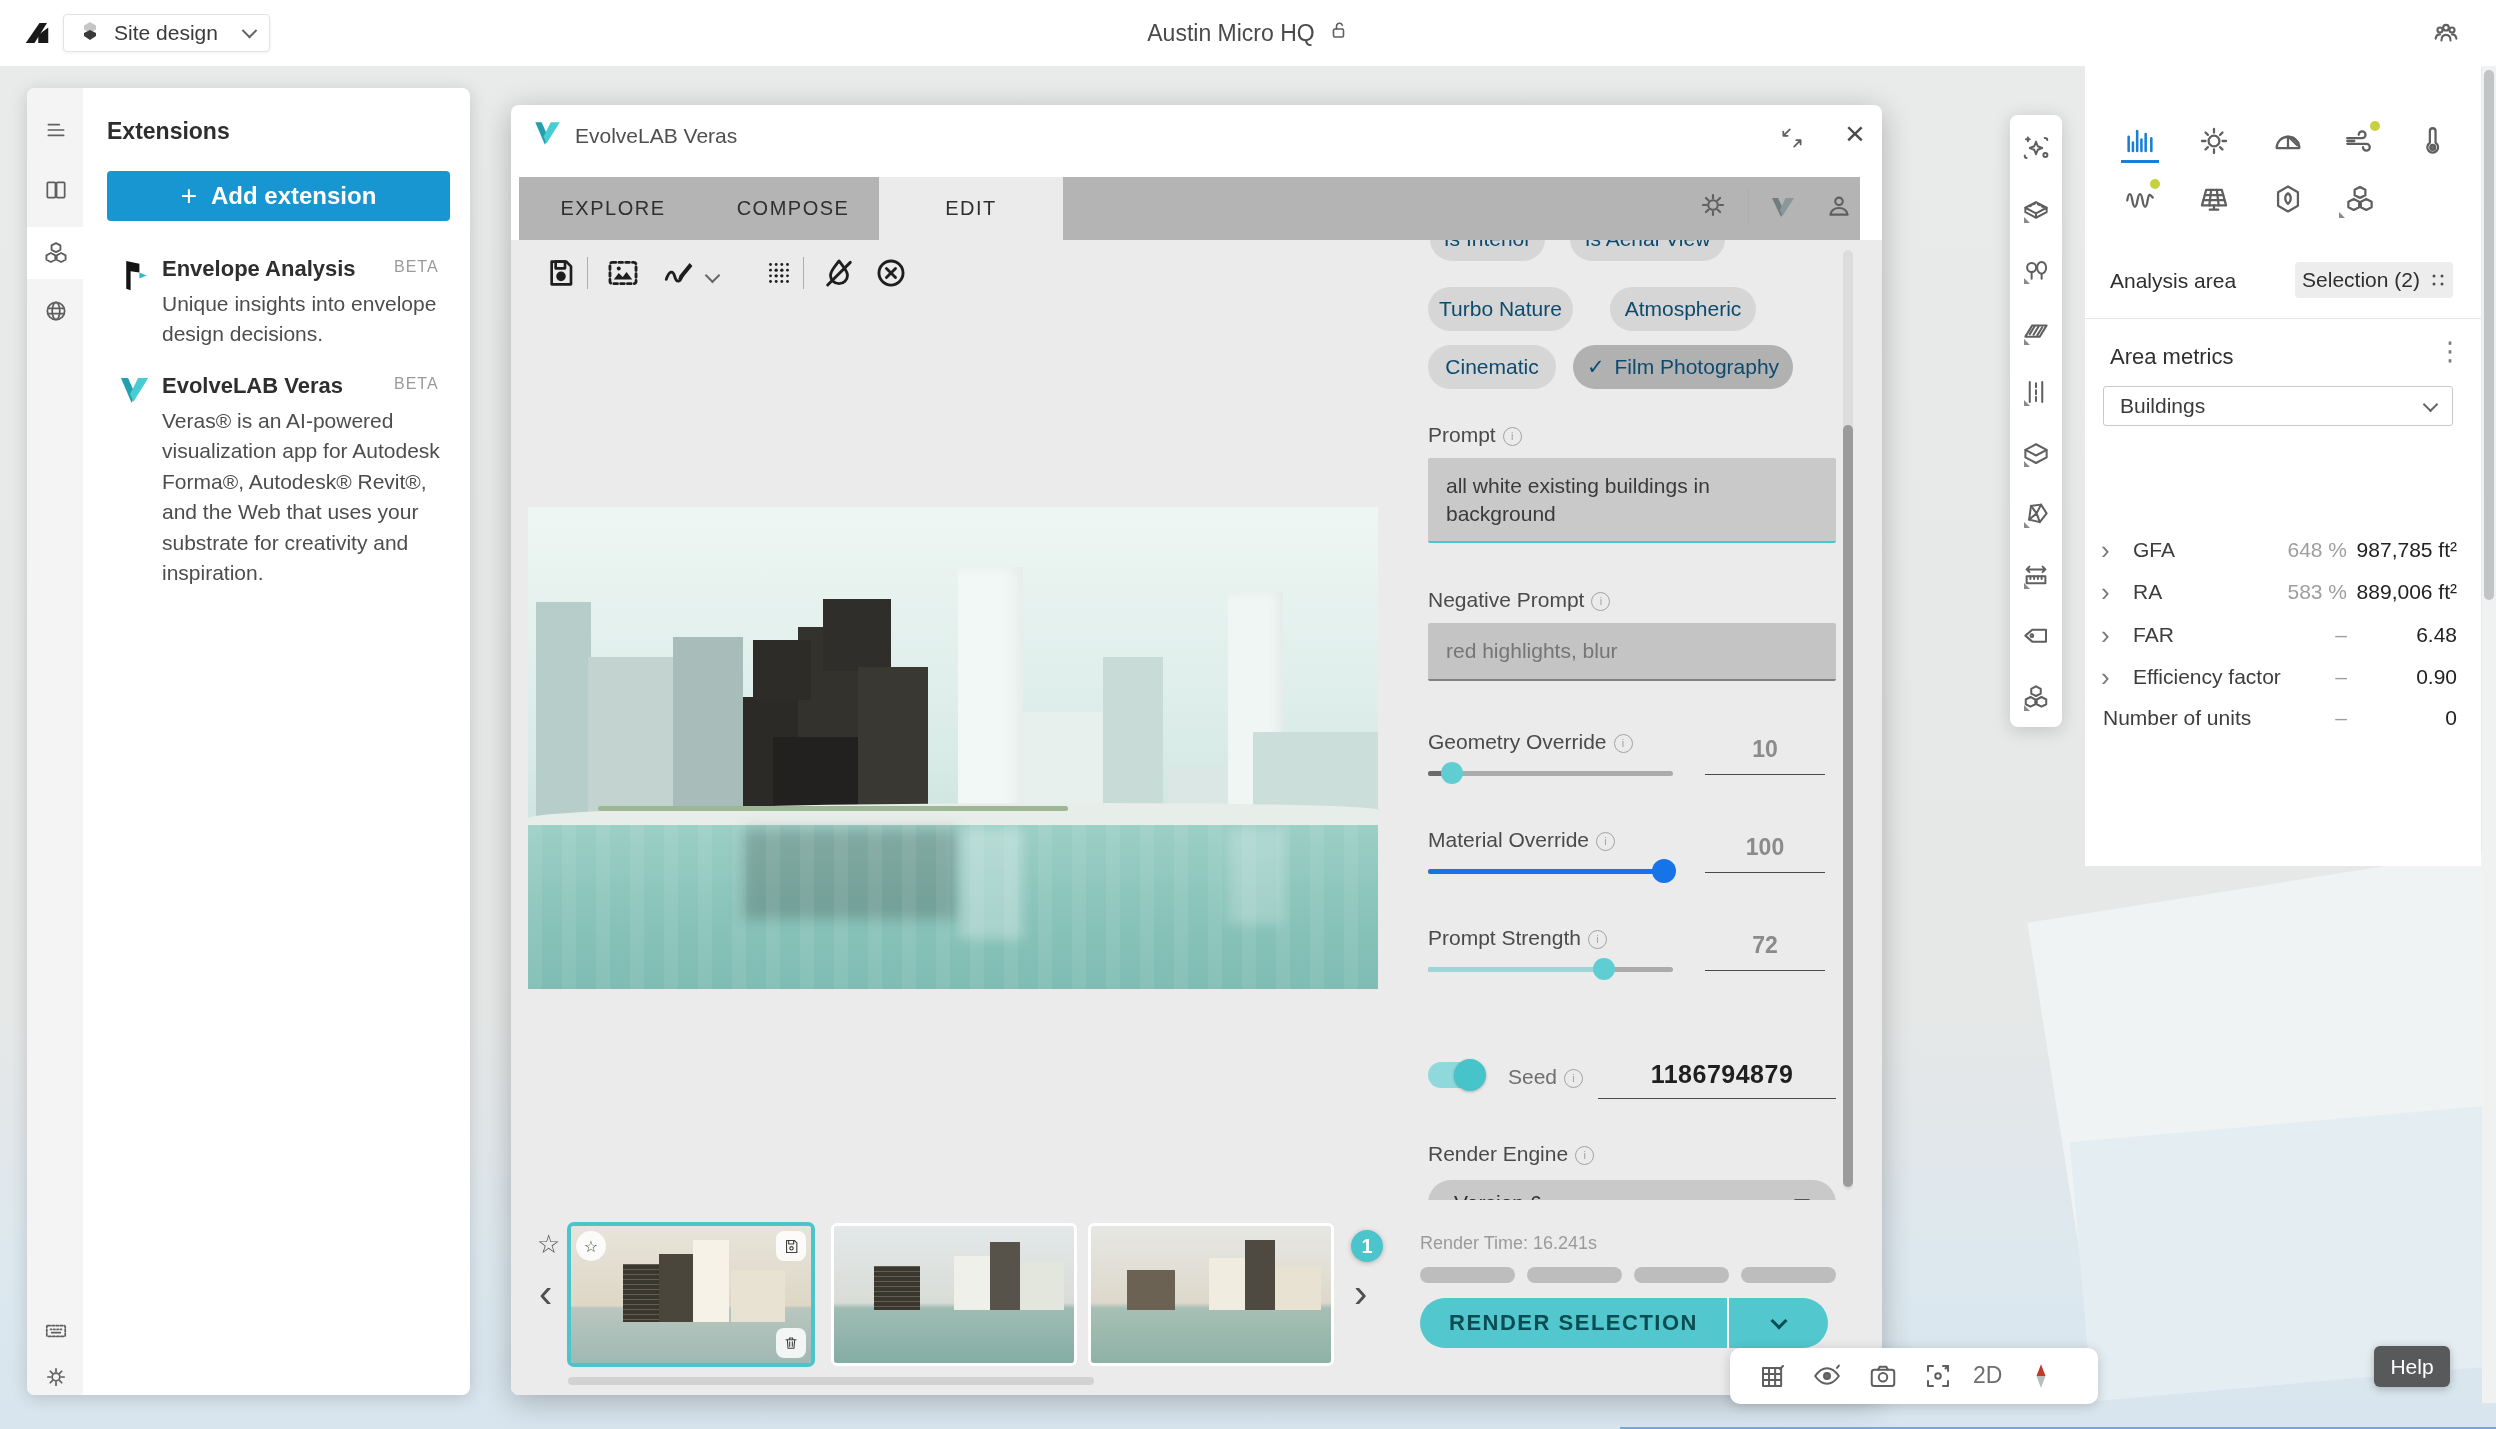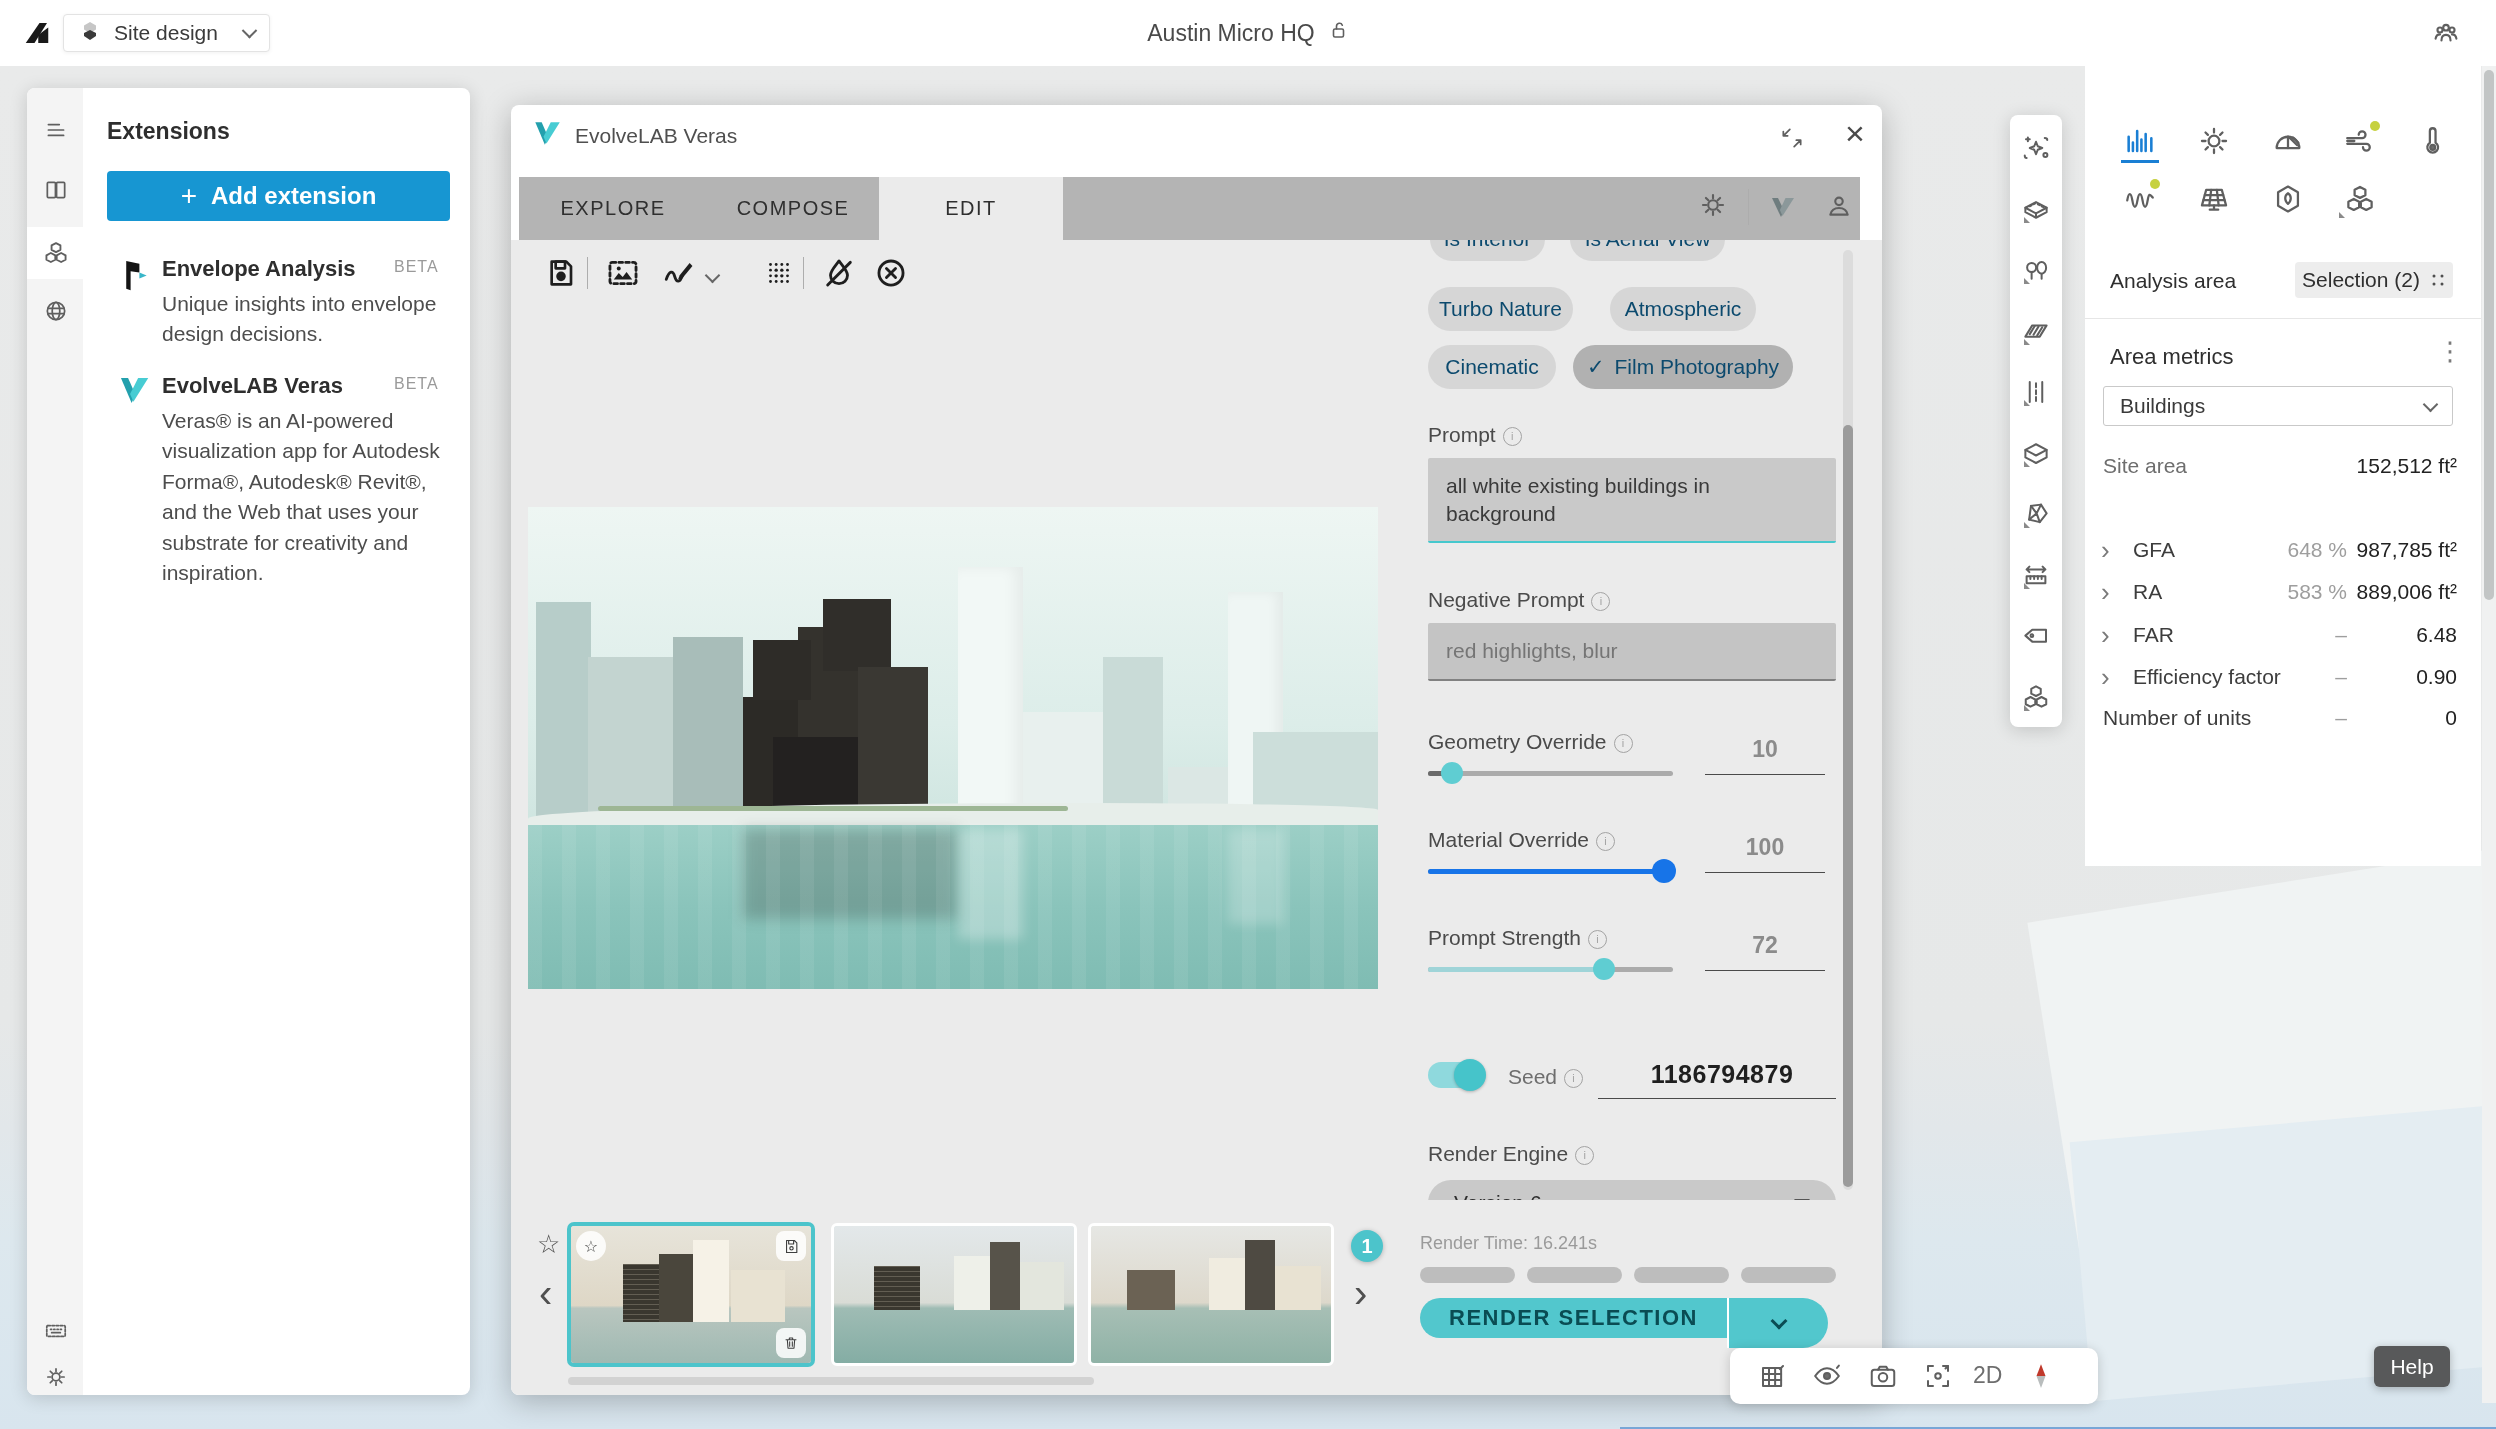--- a/index.html
+++ b/index.html
@@ -49,21 +49,21 @@
   .ta{position:absolute;left:10px;width:408px;background:#c9c9c9;border:none;border-bottom:2px solid #45c8cd;font-family:"Liberation Sans",sans-serif;font-size:21px;color:#3a3a3a;padding:14px 18px;box-sizing:border-box;resize:none;outline:none;line-height:1.35;border-radius:2px;}
   .sl-val{position:absolute;width:120px;text-align:center;font-size:23px;font-weight:bold;color:#8b8b8b;}
   .sl-line{position:absolute;width:120px;height:0;border-bottom:1.5px solid #4a4a4a;}
   .track{position:absolute;left:10px;width:245px;height:5px;border-radius:3px;background:#ababab;}
   .fill{position:absolute;left:0;top:0;height:5px;border-radius:3px;}
   .knob{position:absolute;top:-9px;width:22px;height:22px;border-radius:50%;}
   #seed-toggle{position:absolute;left:10px;top:822px;width:54px;height:26px;border-radius:13px;background:#8fd9dd;cursor:pointer;}
   #seed-knob{position:absolute;right:-4px;top:-3px;width:32px;height:32px;border-radius:50%;background:#46c4ca;box-shadow:0 1px 3px rgba(0,0,0,.25);}
   #engine-pill{position:absolute;left:10px;top:940px;width:408px;height:46px;border-radius:23px;background:#c9c9c9;display:flex;align-items:center;font-size:21px;color:#2f2f2f;padding:0 26px;box-sizing:border-box;cursor:pointer;}
   .seg{position:absolute;top:1162px;width:95px;height:16px;border-radius:8px;background:#bdbdbd;}
-  #render-main{position:absolute;left:909px;top:1193px;width:307px;height:40px;background:#52c7cd;border-radius:25px 0 0 25px;display:flex;align-items:center;justify-content:center;font-size:22px;font-weight:bold;letter-spacing:1.5px;color:#0a4c53;cursor:pointer;}
+  #render-main{position:absolute;left:909px;top:1193px;width:307px;height:50px;background:#52c7cd;border-radius:25px 0 0 25px;display:flex;align-items:center;justify-content:center;font-size:22px;font-weight:bold;letter-spacing:1.5px;color:#0a4c53;cursor:pointer;}
   #render-drop{position:absolute;left:1218px;top:1193px;width:99px;height:50px;background:#52c7cd;border-radius:0 25px 25px 0;display:flex;align-items:center;justify-content:center;cursor:pointer;}
   .thumb{position:absolute;top:1118px;width:240px;height:137px;border-radius:6px;overflow:hidden;background:#dfe9ec;cursor:pointer;}
   .tb-badge{position:absolute;width:30px;height:30px;border-radius:8px;background:rgba(255,255,255,.85);display:flex;align-items:center;justify-content:center;color:#3f3f3f;}
   .tb-dark{position:absolute;background:#3a372f;background-image:repeating-linear-gradient(to bottom,rgba(220,210,190,.25) 0 1px,transparent 1px 5px);}
   .tb-white{position:absolute;background:#f3f6f2;}
   .strip-chev{position:absolute;font-size:40px;color:#4f4f4f;cursor:pointer;line-height:1;}
   
   #rtools{left:2010px;top:115px;width:52px;height:612px;border-radius:8px;}
   .rt-ico{position:absolute;left:11px;width:30px;height:30px;color:#6b6b6b;}
   .corner{position:absolute;left:3px;bottom:1px;width:0;height:0;border-left:6px solid #8a8a8a;border-top:6px solid transparent;}
@@ -602,24 +602,20 @@
     <div class="abs" style="left:0;top:252px;width:396px;height:1px;background:#e6e6e6;"></div>
 
     <div class="abs" style="left:25px;top:278px;font-size:22px;color:#2f2f2f;">Area metrics</div>
     <div class="abs" style="left:352px;top:270px;font-size:26px;color:#7a7a7a;cursor:pointer;">⋮</div>
 
     <div class="abs" style="left:18px;top:320px;width:350px;height:40px;border:1px solid #c9c9c9;border-radius:3px;background:#fff;display:flex;align-items:center;padding:0 16px;box-sizing:border-box;font-size:21px;color:#3a3a3a;cursor:pointer;">
       <span>Buildings</span>
       <span class="chev" style="margin-left:auto;margin-top:-4px;"></span>
     </div>
 
-    <div class="m-row" style="top:388px;">
-      <span class="m-label" style="left:18px;color:#6e6e6e;">Site area</span>
-      <span class="m-val">152,512 ft²</span>
-    </div>
     <div class="m-row" style="top:472px;">
       <span class="m-exp">›</span>
       <span class="m-label" style="left:48px;">GFA</span>
       <span class="m-pct">648 %</span>
       <span class="m-val">987,785 ft²</span>
     </div>
     <div class="m-row" style="top:514px;">
       <span class="m-exp">›</span>
       <span class="m-label" style="left:48px;">RA</span>
       <span class="m-pct">583 %</span>

